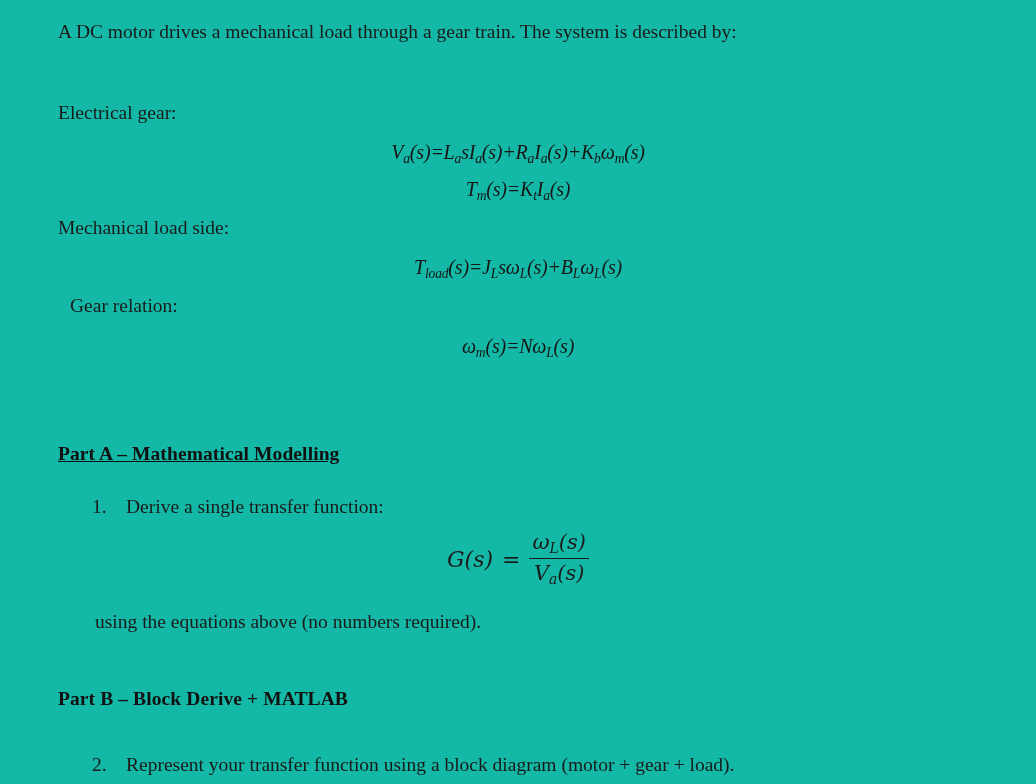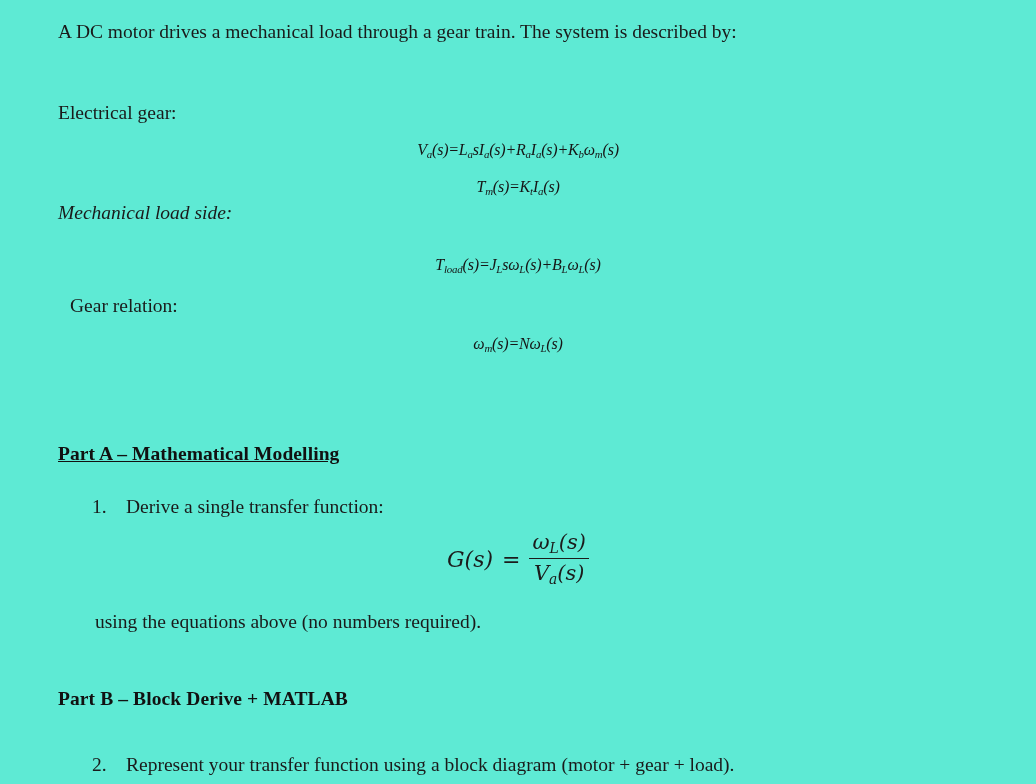--- a/index.html
+++ b/index.html
@@ -13,36 +13,36 @@
     position: relative;
     overflow: hidden;
     font-family: "Liberation Serif", "DejaVu Serif", serif;
     color: #000000;
     -webkit-font-smoothing: antialiased;
   }
 
   .page {
     position: absolute;
     inset: 0;
-    background: #5eead4;
+    background: #14b8a6;
   }
 
   
   .t {
     position: absolute;
     white-space: nowrap;
     font-size: 19.5px;
     line-height: 1.15;
     color: #1a1a1a;
   }
 
   
   .intro      { left: 58px;  top: 21px; }
   .lbl-elec   { left: 58px;  top: 102px; }
-  .lbl-mech   { left: 58px;  top: 202px; font-style: italic; }
+  .lbl-mech   { left: 58px;  top: 217px; }
   .lbl-gear   { left: 70px;  top: 295px; }
   .note-line  { left: 95px;  top: 611px; }
 
   
   .heading {
     position: absolute;
     left: 58px;
     font-size: 19.5px;
     font-weight: bold;
     white-space: nowrap;
@@ -71,21 +71,21 @@
   .li b { font-weight: normal; }
 
   
   .eq {
     position: absolute;
     width: 1036px;
     left: 0;
     text-align: center;
     font-family: "Liberation Serif", "DejaVu Serif", serif;
     font-style: italic;
-    font-size: 16px;
+    font-size: 20px;
     color: #161616;
     letter-spacing: -0.2px;
   }
   .eq .sub {
     font-size: 0.68em;
     vertical-align: -0.28em;
     font-style: italic;
   }
   .eq .op { font-style: italic; letter-spacing: -0.3px; }
 

